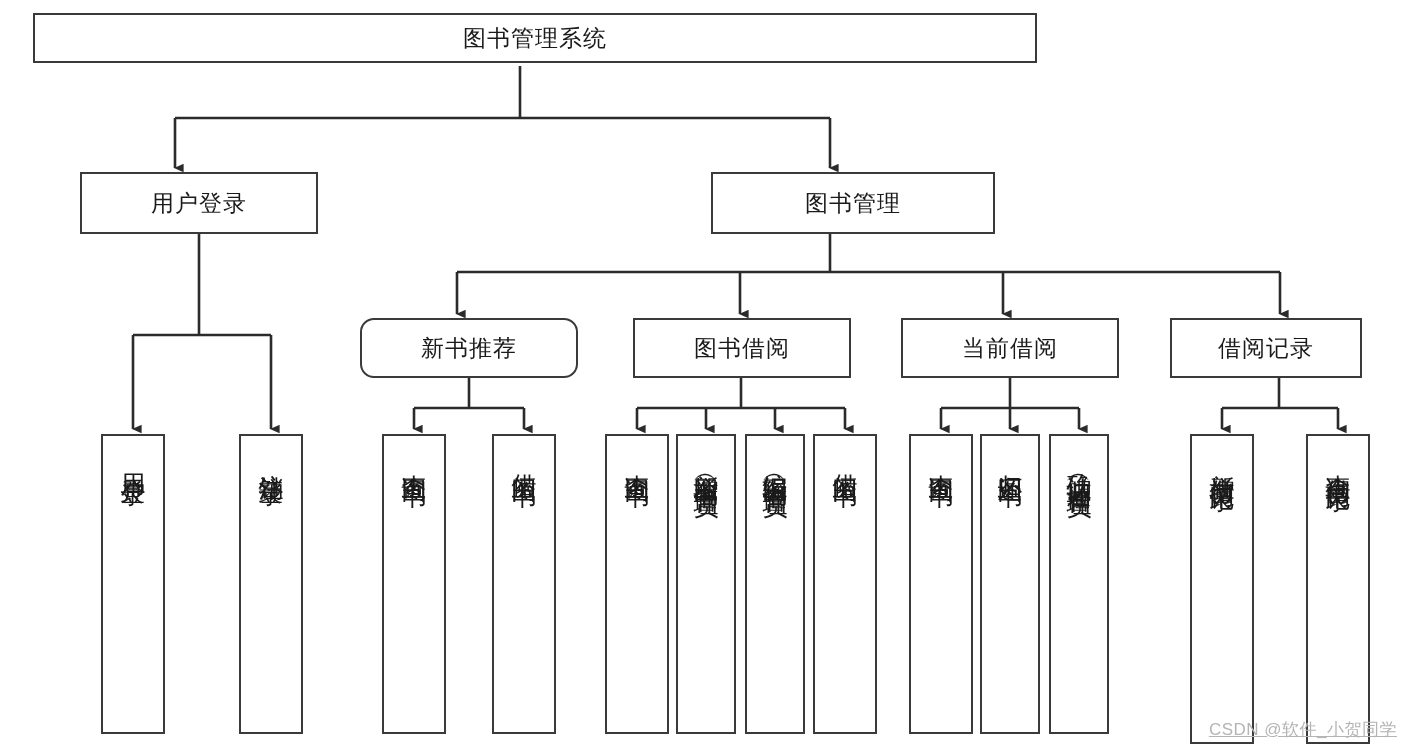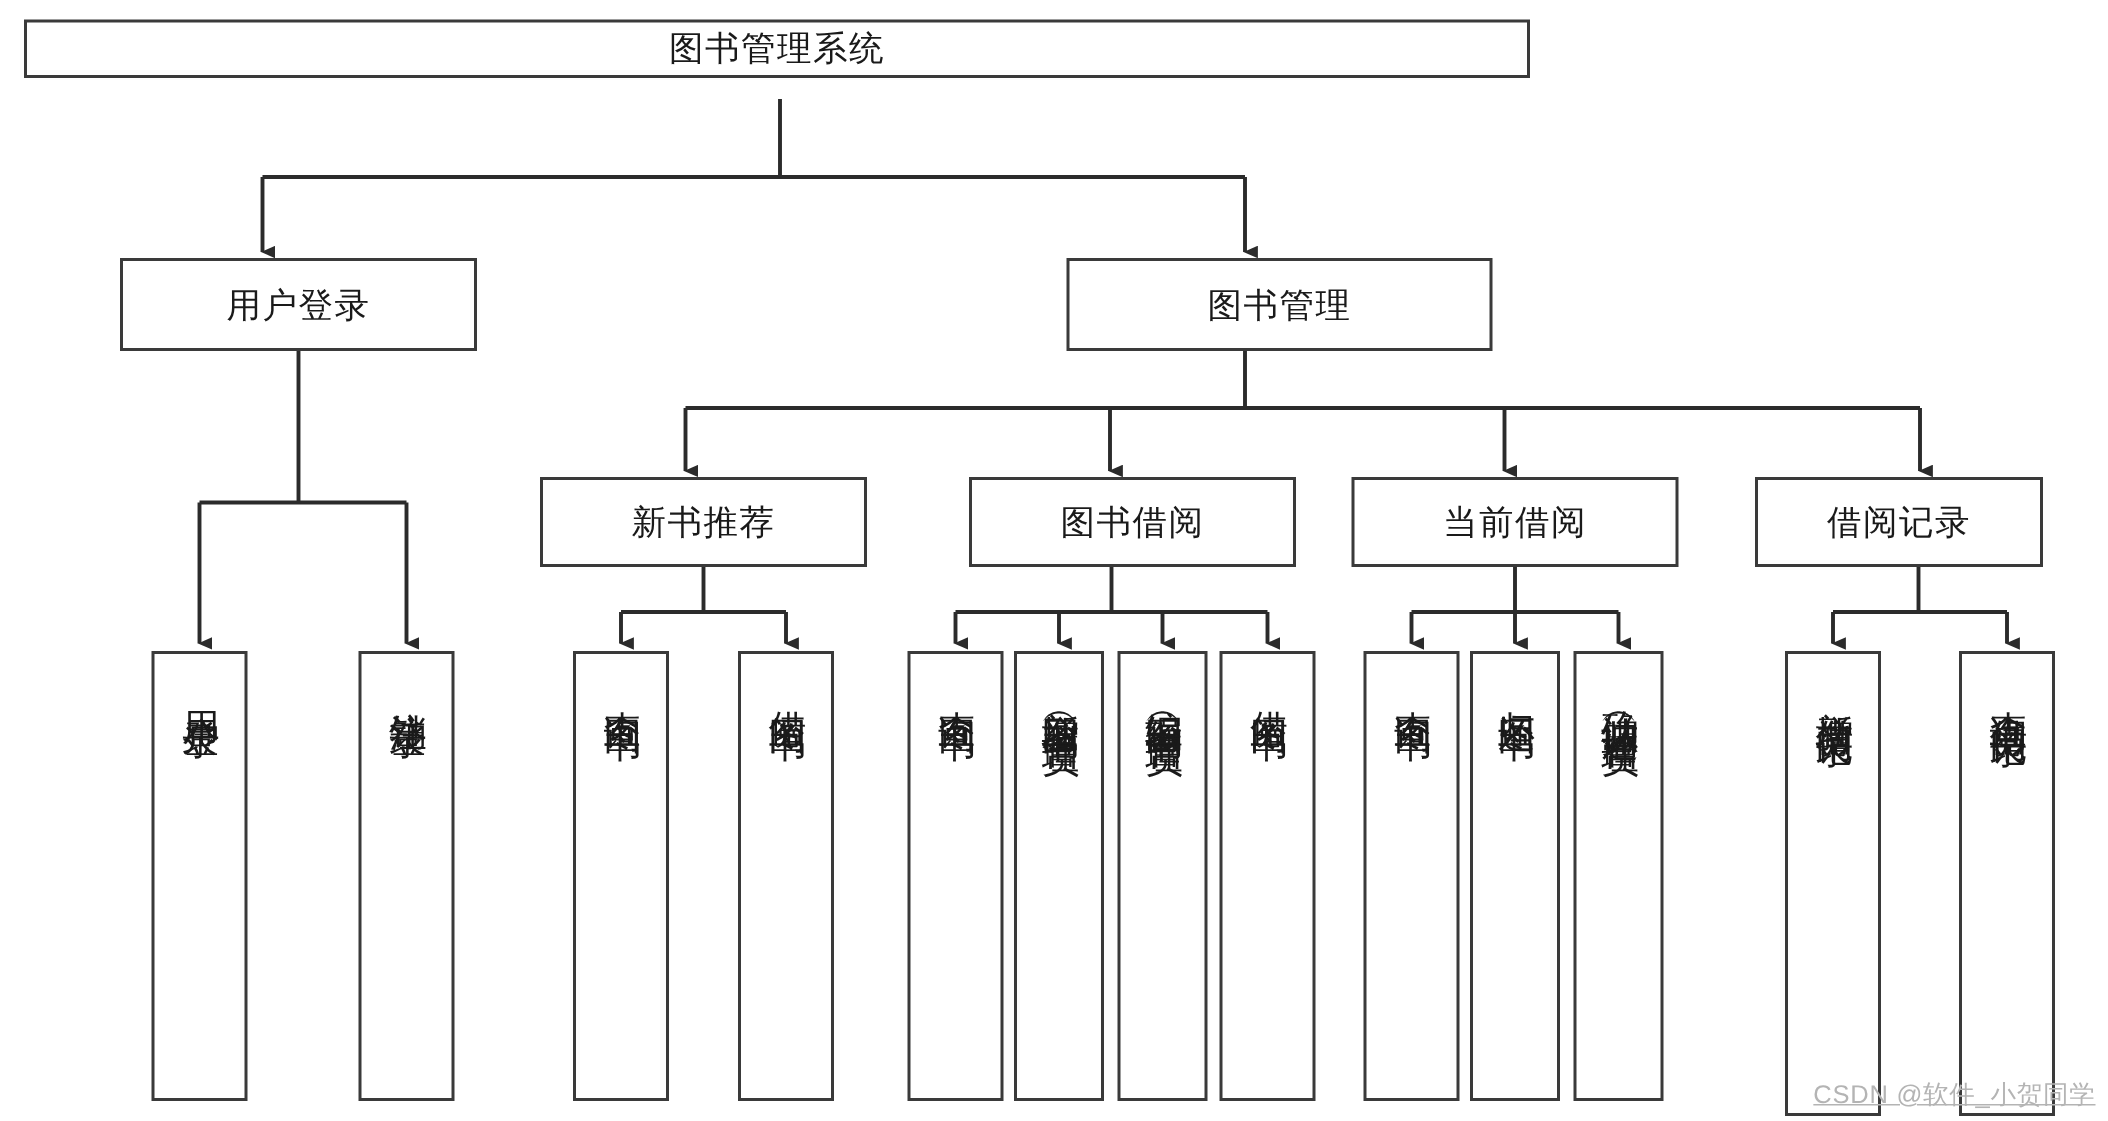--- a/index.html
+++ b/index.html
@@ -111,35 +111,35 @@
       <path d="M1010,408 L1010,429" marker-end="url(#arrow)"></path>
       <path d="M1079,408 L1079,429" marker-end="url(#arrow)"></path>
 
       <path d="M1279,378 L1279,408"></path>
       <path d="M1222,408 L1338,408"></path>
       <path d="M1222,408 L1222,429" marker-end="url(#arrow)"></path>
       <path d="M1338,408 L1338,429" marker-end="url(#arrow)"></path>
     </g>
   </svg>
 
-  <div class="node horiz" style="left:16px; top:13px; width:1004px; height:39px;">
+  <div class="node horiz" style="left:33px; top:13px; width:1004px; height:50px;">
     <span>图书管理系统</span>
   </div>
 
   <div class="node horiz" style="left:80px; top:172px; width:238px; height:62px;">
     <span>用户登录</span>
   </div>
   <div class="node horiz" style="left:711px; top:172px; width:284px; height:62px;">
     <span>图书管理</span>
   </div>
 
-  <div class="node horiz" style="left:360px; top:318px; width:218px; height:60px;">
+  <div class="node horiz" style="left:360px; top:318px; width:218px; height:60px;border-radius:14px;">
     <span>新书推荐</span>
   </div>
-  <div class="node horiz" style="left:633px; top:318px; width:218px; height:60px;margin-left:13px;">
+  <div class="node horiz" style="left:633px; top:318px; width:218px; height:60px;">
     <span>图书借阅</span>
   </div>
   <div class="node horiz" style="left:901px; top:318px; width:218px; height:60px;">
     <span>当前借阅</span>
   </div>
   <div class="node horiz" style="left:1170px; top:318px; width:192px; height:60px;align-items:center;">
     <span>借阅记录</span>
   </div>
 
   <div class="node vert" style="left:101px; top:434px; width:64px; height:300px;">

